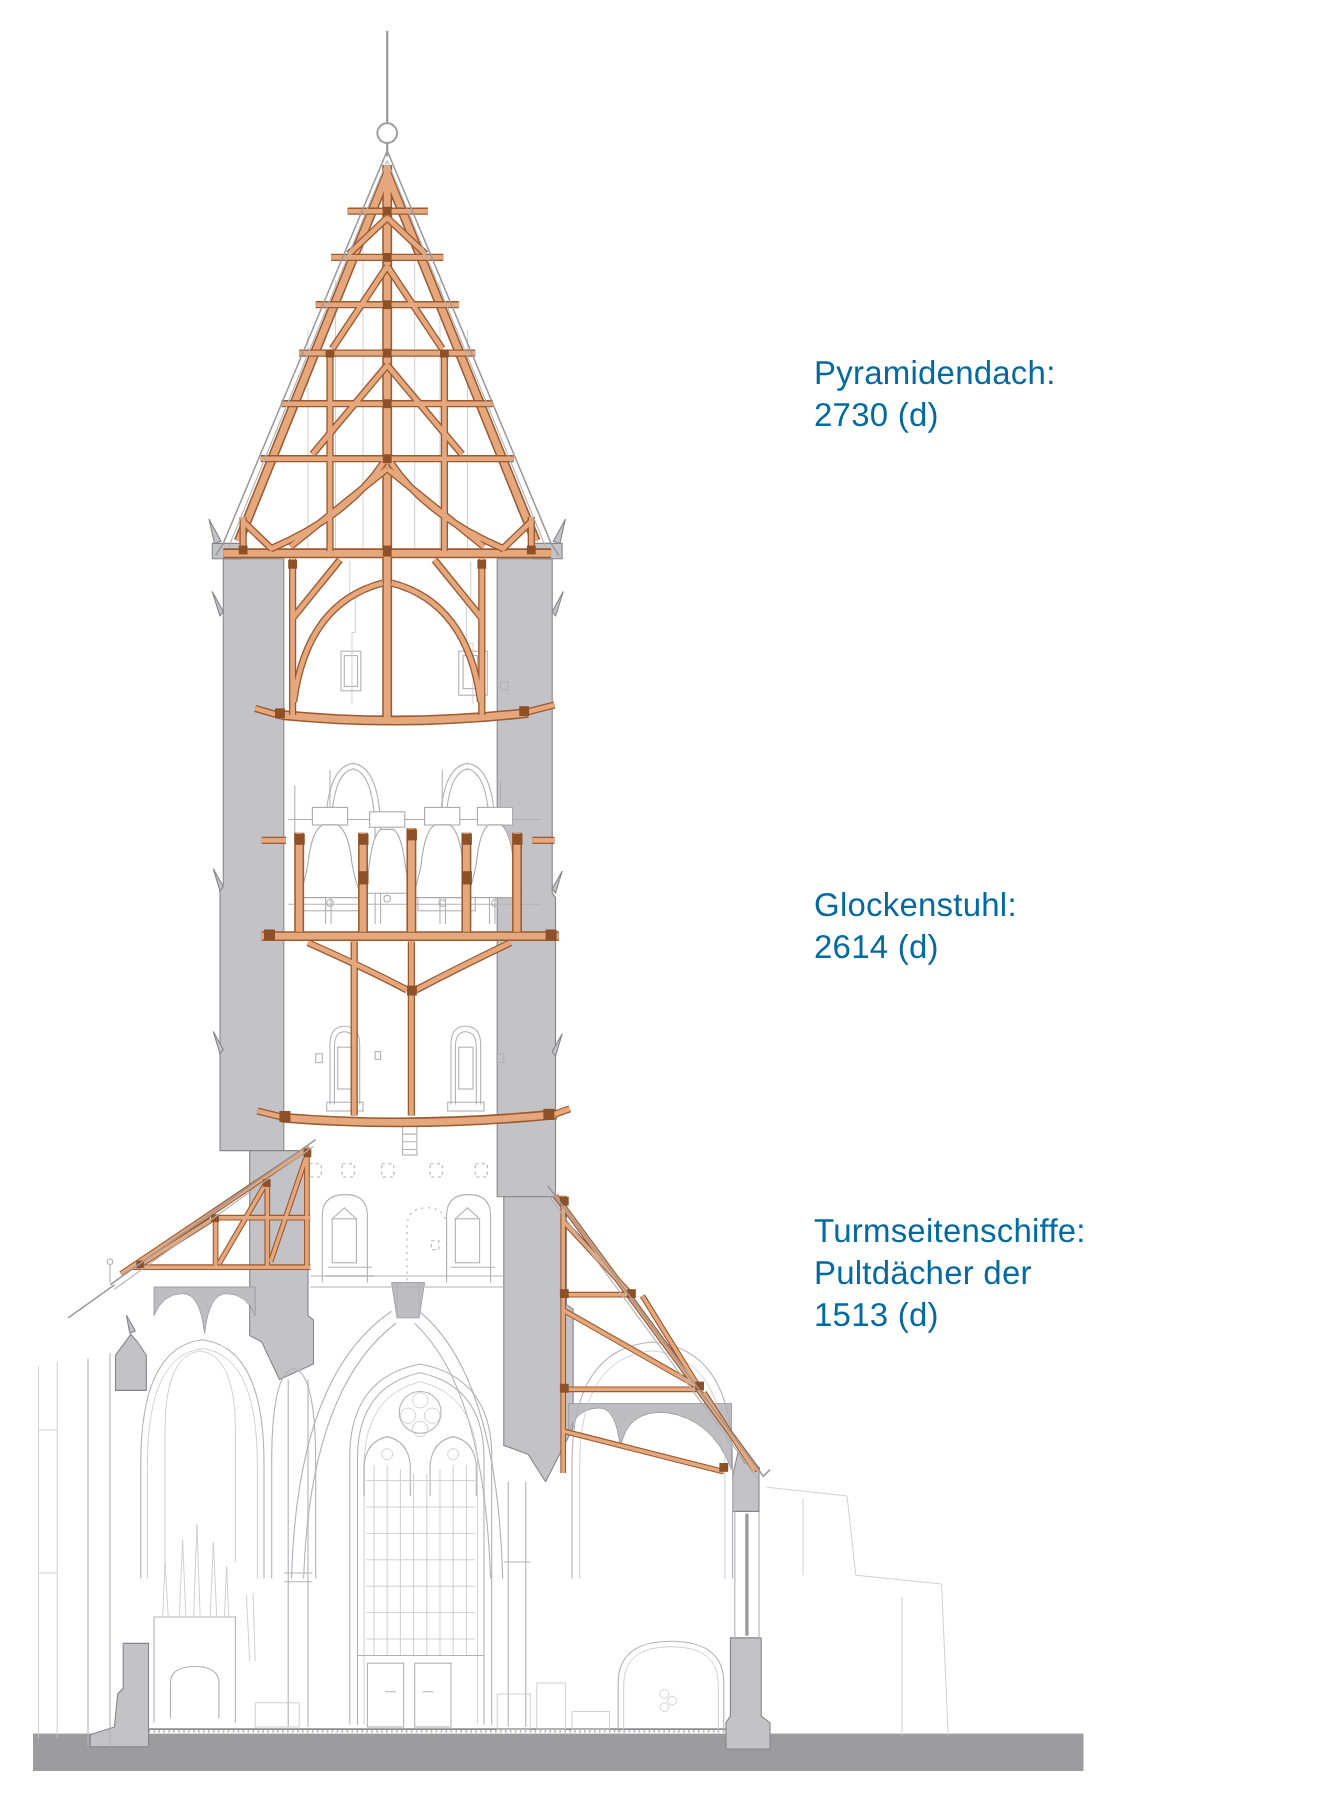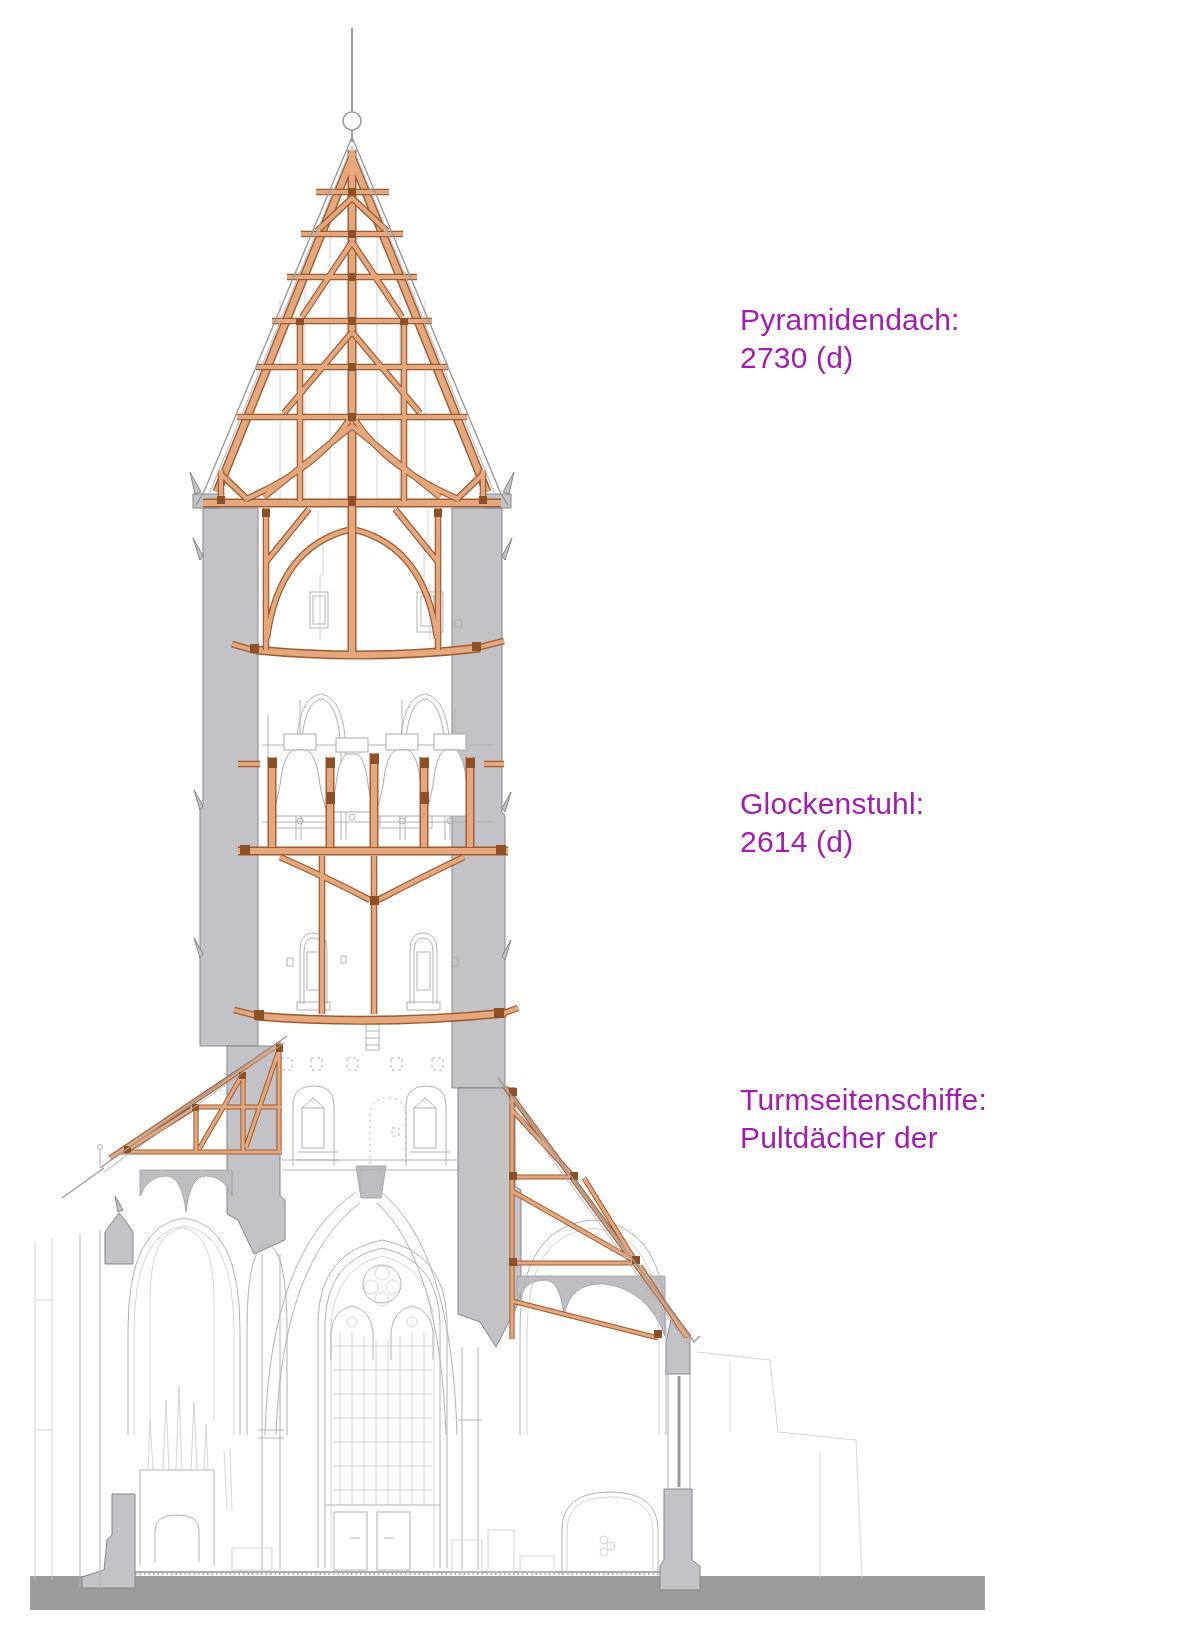--- a/index.html
+++ b/index.html
@@ -18,22 +18,22 @@
   .mas{fill:#c3c3c7;stroke:#85858a;stroke-width:1;stroke-linejoin:round;}
   .web{fill:#bdbdc2;stroke:#9a9a9e;stroke-width:.8;}
   .la {fill:none;stroke:#b2b2b6;stroke-width:1;}
   .la2{fill:none;stroke:#c9c9cd;stroke-width:.8;}
   .skin{fill:none;stroke:#9a9a9e;stroke-width:1.4;}
   .joint{fill:#8e5027;stroke:none;}
   .bell{fill:#ffffff;stroke:#a9a9ad;stroke-width:1;}
   .dash{fill:none;stroke:#b2b2b6;stroke-width:1;stroke-dasharray:3 3;}
   .dot {fill:none;stroke:#b2b2b6;stroke-width:1;stroke-dasharray:2 4;}
 
-  .label{position:absolute;color:#a21caf;font-size:30px;line-height:38px;
-         letter-spacing:.2px;white-space:nowrap;}
+  .label{position:absolute;color:#0369a1;font-size:30px;line-height:38px;
+         letter-spacing:.2px;white-space:nowrap;margin-top:20px;}
 </style>
 </head>
 <body>
 
 <div id="stage">
 
 <svg width="1200" height="1640" viewBox="0 0 1200 1640">
 
   <defs>
 
@@ -317,16 +317,17 @@
 </div>
 
 <div class="label" style="left:740px;top:785px">
   <div>Glockenstuhl:</div>
   <div>2614 (d)</div>
 </div>
 
 <div class="label" style="left:740px;top:1081px">
   <div>Turmseitenschiffe:</div>
   <div>Pultdächer der</div>
+  <div>1513 (d)</div>
 </div>
 
 
 </div>
 
 </body></html>

